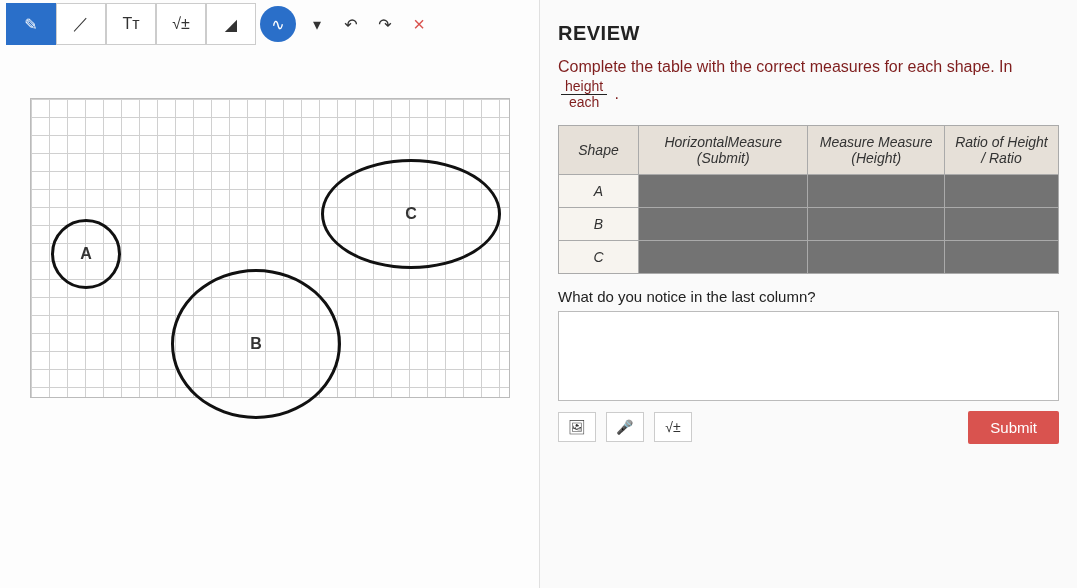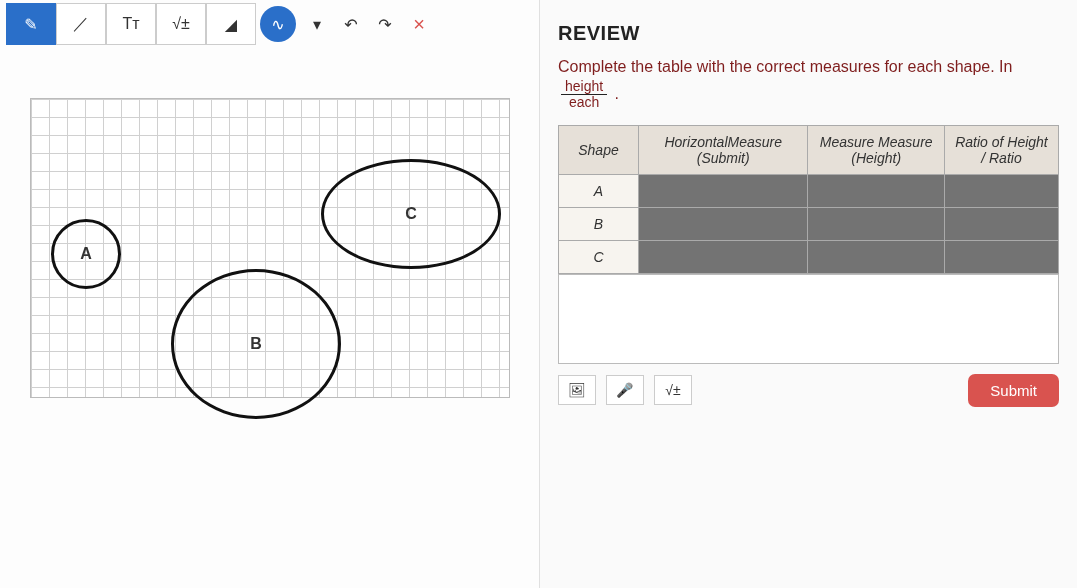--- a/index.html
+++ b/index.html
@@ -27,21 +27,21 @@
 .frac .den { display:block; padding: 0 4px; }
 table.measure { border-collapse: collapse; width: 100%; font-size: 14px; color:#333; background:#737373;font-style:italic; }
 table.measure th, table.measure td { border: 1px solid #aaa; padding: 8px 10px; text-align: center; }
 table.measure th { background: #e6e0d8; font-weight: 500; }
 .row-shape { background: #f7f4ef; width: 80px; }
 .notice-q { font-size: 15px; color: #222; margin: 14px 0 6px 0; }
 .notice-box { width: 100%; height: 90px; border: 1px solid #bbb; background: #fff; resize: none; font-family: inherit; font-size: 14px; padding: 6px; }
 .footer { display: flex; align-items: center; gap: 10px; margin-top: 10px; }
 .footer .fbtn { width: 38px; height: 30px; border: 1px solid #ccc; background:#fff; display:flex; align-items:center; justify-content:center; font-size: 14px; color:#333; }
 .spacer { flex: 1; }
-.submit-btn { background: #d9534f; color: #fff; border: none; padding: 8px 22px; font-size: 15px; border-radius: 7px; }
+.submit-btn { background: #d9534f; color: #fff; border: none; padding: 8px 22px; font-size: 15px; border-radius: 2px; }
 </style>
 </head>
 <body>
 
 <div class="root">
   <div class="left-pane">
     <div class="toolbar">
       <div class="tb-btn active">
           <span class="tb-icon">✎</span>
         </div>
@@ -122,20 +122,21 @@
         </tr>
         <tr>
           <td class="row-shape">C</td>
           <td></td>
           <td></td>
           <td></td>
         </tr>
       </tbody>
     </table>
 
+    <div class="notice-q">What do you notice in the last column?</div>
     <textarea class="notice-box" value="" style=""></textarea>
 
     <div class="footer">
       <div class="fbtn">
           <span>🖼</span>
         </div>
       <div class="fbtn">
           <span>🎤</span>
         </div>
       <div class="fbtn">

